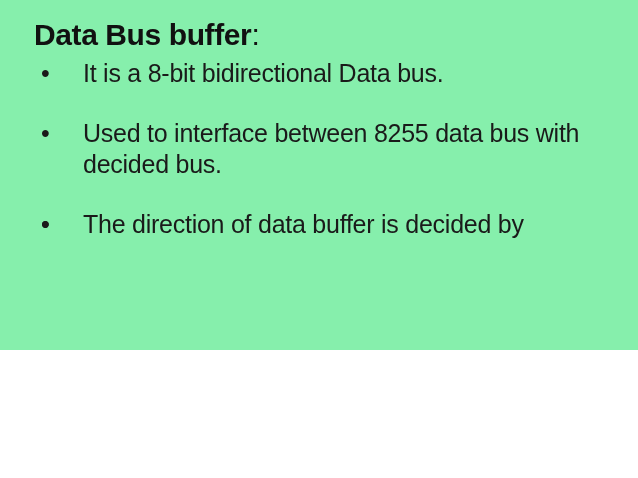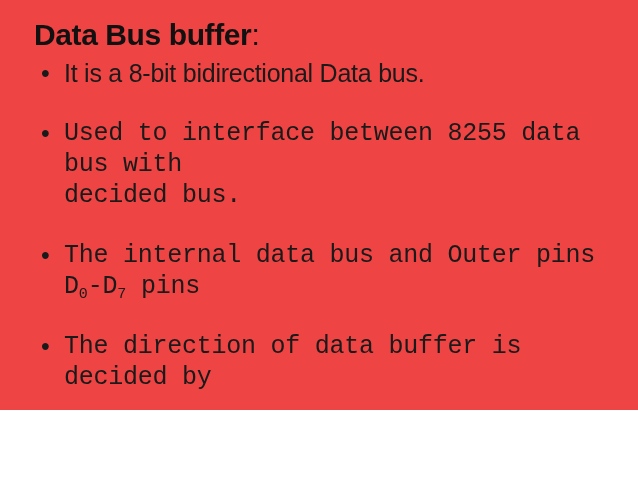--- a/index.html
+++ b/index.html
@@ -5,22 +5,22 @@
 <style>
   html, body {
     margin: 0;
     padding: 0;
     background: #ffffff;
   }
 
   .slide {
     position: relative;
     width: 638px;
-    height: 410px;
-    background: #ef4444;
+    height: 350px;
+    background: #86efac;
     overflow: hidden;
     font-family: "Liberation Sans", "DejaVu Sans", sans-serif;
     color: #1a1a1a;
     -webkit-font-smoothing: antialiased;
   }
 
   
   .slide-title {
     position: absolute;
     left: 34px;
@@ -69,26 +69,26 @@
     top: 0;
     width: 14px;
     font-size: 25px;
     line-height: 31px;
     color: #1a1a1a;
     text-align: left;
   }
 
   .bullet-text {
     display: block;
+    margin-left: 19px;
   }
 
   
   .wrap-break {
     display: block;
-    font-family: Liberation Mono, monospace;
   }
 
   
   .pin sub {
     font-size: 0.60em;
     line-height: 0;
     vertical-align: -0.30em;
     letter-spacing: 0;
   }
 </style>
@@ -112,21 +112,20 @@
       <span class="bullet-marker">•</span>
       <span class="bullet-text">
         <span class="wrap-break">Used to interface between 8255 data bus with</span>
         <span class="wrap-break">decided bus.</span>
       </span>
     </li>
 
     <li class="bullet-item">
       <span class="bullet-marker">•</span>
       <span class="bullet-text">
-        <span class="wrap-break"><span>The internal data bus and Outer pins </span><span class="pin"><span>D</span><sub>0</sub><span>-</span><span>D</span><sub>7</sub></span><span> pins</span></span>
       </span>
     </li>
 
     <li class="bullet-item">
       <span class="bullet-marker">•</span>
       <span class="bullet-text">
         <span class="wrap-break">The direction of data buffer is decided by</span>
       </span>
     </li>
 

